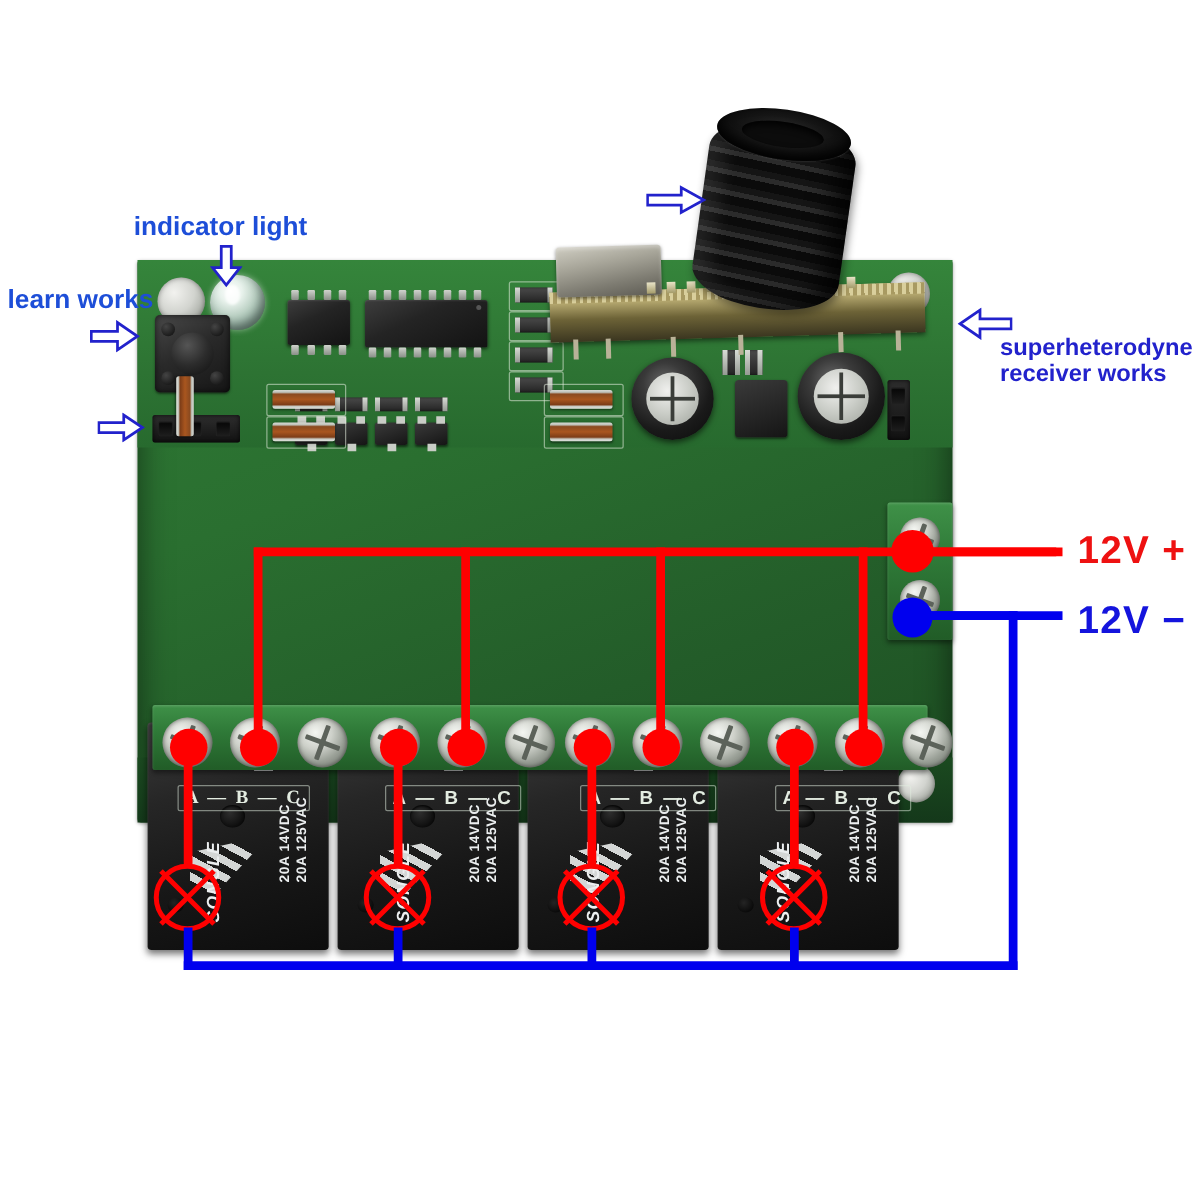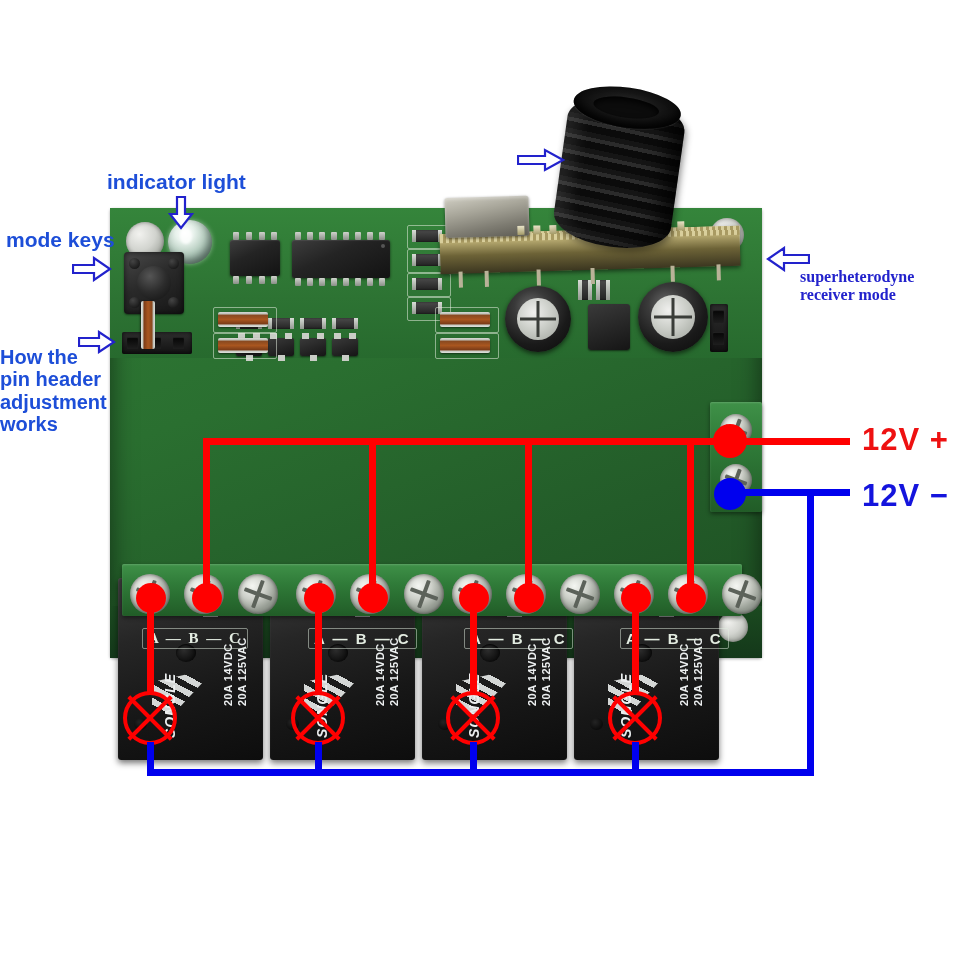--- a/index.html
+++ b/index.html
@@ -482,48 +482,42 @@
   <div class="wire" style="left:730px;top:438px;width:120px;height:7px;"></div>
   <div class="wireb" style="left:730px;top:489px;width:120px;height:7px;"></div>
 
   <div class="anno black" style="left:107px;top:170px;font-size:21px;">indicator light</div>
   <div class="arrow" style="left:168px;top:196px;">
     <svg width="26" height="34" viewBox="0 0 26 34">
       <polygon points="9,1 17,1 17,18 24,18 13,32 2,18 9,18" fill="#ffffff" stroke="#2222cc" stroke-width="2.2" stroke-linejoin="miter"></polygon>
     </svg>
   </div>
 
-  <div class="anno black" style="left:6px;top:228px;font-size:21px;">mode keys</div>
+  <div class="anno black" style="left:6px;top:228px;font-size:21px;">learn works</div>
   <div class="arrow" style="left:72px;top:256px;">
     <svg width="40" height="26" viewBox="0 0 40 26">
       <polygon points="1,9 22,9 22,2 38,13 22,24 22,17 1,17" fill="#ffffff" stroke="#2222cc" stroke-width="2.2" stroke-linejoin="miter"></polygon>
     </svg>
   </div>
 
-  <div class="anno black" style="left:0px;top:346px;font-size:20px;">
-    <div>How the</div>
-    <div>pin header</div>
-    <div>adjustment</div>
-    <div>works</div>
-  </div>
   <div class="arrow" style="left:78px;top:330px;">
     <svg width="38" height="24" viewBox="0 0 38 24">
       <polygon points="1,8 21,8 21,2 36,12 21,22 21,16 1,16" fill="#ffffff" stroke="#2222cc" stroke-width="2.2" stroke-linejoin="miter"></polygon>
     </svg>
   </div>
 
   <div class="arrow" style="left:517px;top:148px;">
     <svg width="48" height="24" viewBox="0 0 48 24">
       <polygon points="1,8 28,8 28,2 46,12 28,22 28,16 1,16" fill="#ffffff" stroke="#2222cc" stroke-width="2.2" stroke-linejoin="miter"></polygon>
     </svg>
   </div>
 
-  <div class="anno blue" style="left:800px;top:268px;font-size:16px;font-family:Liberation Serif, serif;">
+  <div class="anno blue" style="left:800px;top:268px;font-size:19px;">
     <div>superheterodyne</div>
-    <div>receiver mode</div>
+    <div>receiver works</div>
   </div>
   <div class="arrow" style="left:766px;top:246px;">
     <svg width="44" height="26" viewBox="0 0 44 26">
       <polygon points="43,9 18,9 18,2 2,13 18,24 18,17 43,17" fill="#ffffff" stroke="#2222cc" stroke-width="2.2" stroke-linejoin="miter"></polygon>
     </svg>
   </div>
 
 </div>
 
 </body></html>

